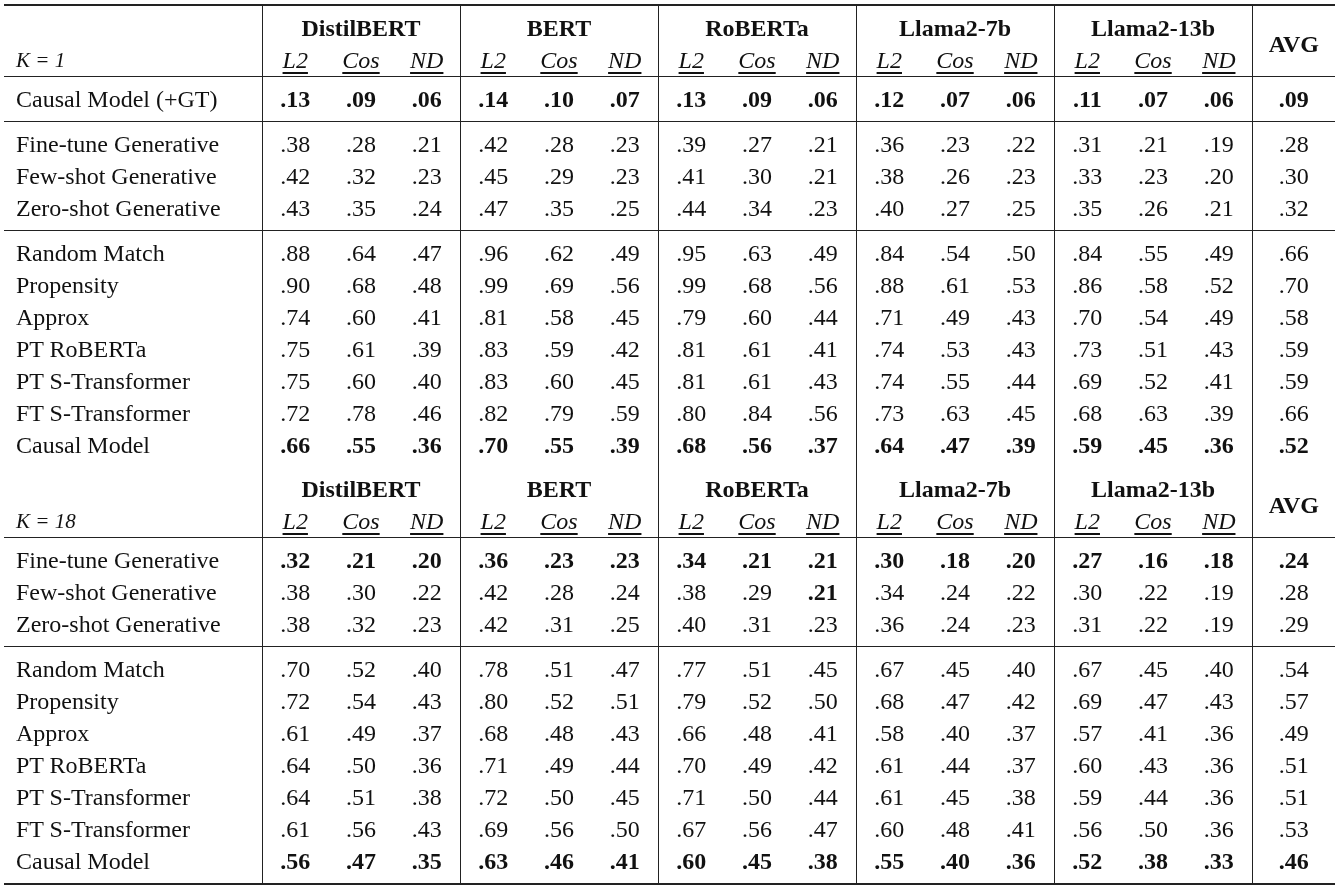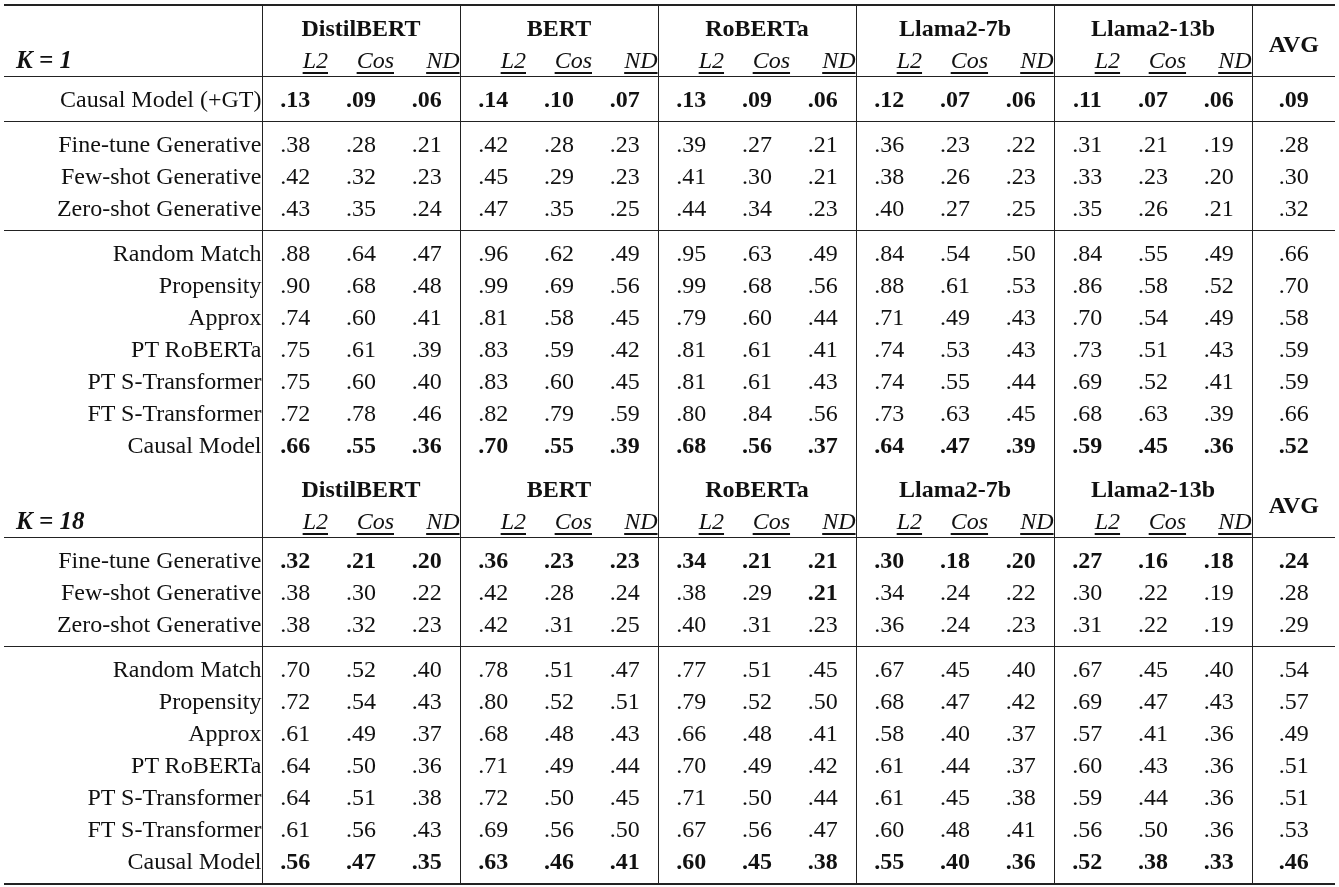--- a/index.html
+++ b/index.html
@@ -3,29 +3,29 @@
 <meta charset="utf-8">
 <style>
   html, body { margin:0; padding:0; background:#ffffff; }
   body { width:1339px; height:887px; overflow:hidden; font-family:"Liberation Serif","DejaVu Serif",serif; color:#111; }
   .wrap { position:relative; width:1339px; height:656px; }
   table { border-collapse:collapse; position:absolute; left:4px; top:4px; width:1331px; table-layout:fixed; font-size:24px; }
   col.c-method { width:258px; }
   col.c-num { width:66px; }
   col.c-avg { width:83px; }
   td, th { padding:0; text-align:center; white-space:nowrap; font-weight:normal; }
-  td.method { text-align:right; padding-left:12px; }
+  td.method { text-align:left; padding-left:12px; }
   .vr { border-right:1px solid #222; }
   tr.top-rule td, tr.top-rule th { border-top:2px solid #222; }
   tr.mid-rule td { border-top:1.5px solid #222; }
   tr.sec-rule td { border-top:1px solid #222; }
   tr.bottom-rule td { border-bottom:2px solid #222; }
   .hdr1 th { height:32px; font-weight:bold; font-family:"Liberation Serif",serif; font-size:24px; padding-top:6px; }
-  .hdr2 td { height:32px; font-style:italic;text-align:right; }
-  .hdr2 td.klabel { text-align:left; padding-left:12px; font-style:italic; font-size:25px;font-weight:bold; }
+  .hdr2 td { height:32px; font-style:italic; }
+  .hdr2 td.klabel { text-align:left; padding-left:12px; font-style:italic; font-size:21px; }
   .metric span { text-decoration:underline; text-underline-offset:4px; }
   .avg-h { font-weight:bold; vertical-align:middle;text-align:center; }
   tr.row td { height:32px; }
   tr.pad-top td { padding-top:6px; }
   tr.pad-bot td { padding-bottom:6px; }
   .b { font-weight:bold; }
 </style>
 </head>
 <body>
 

